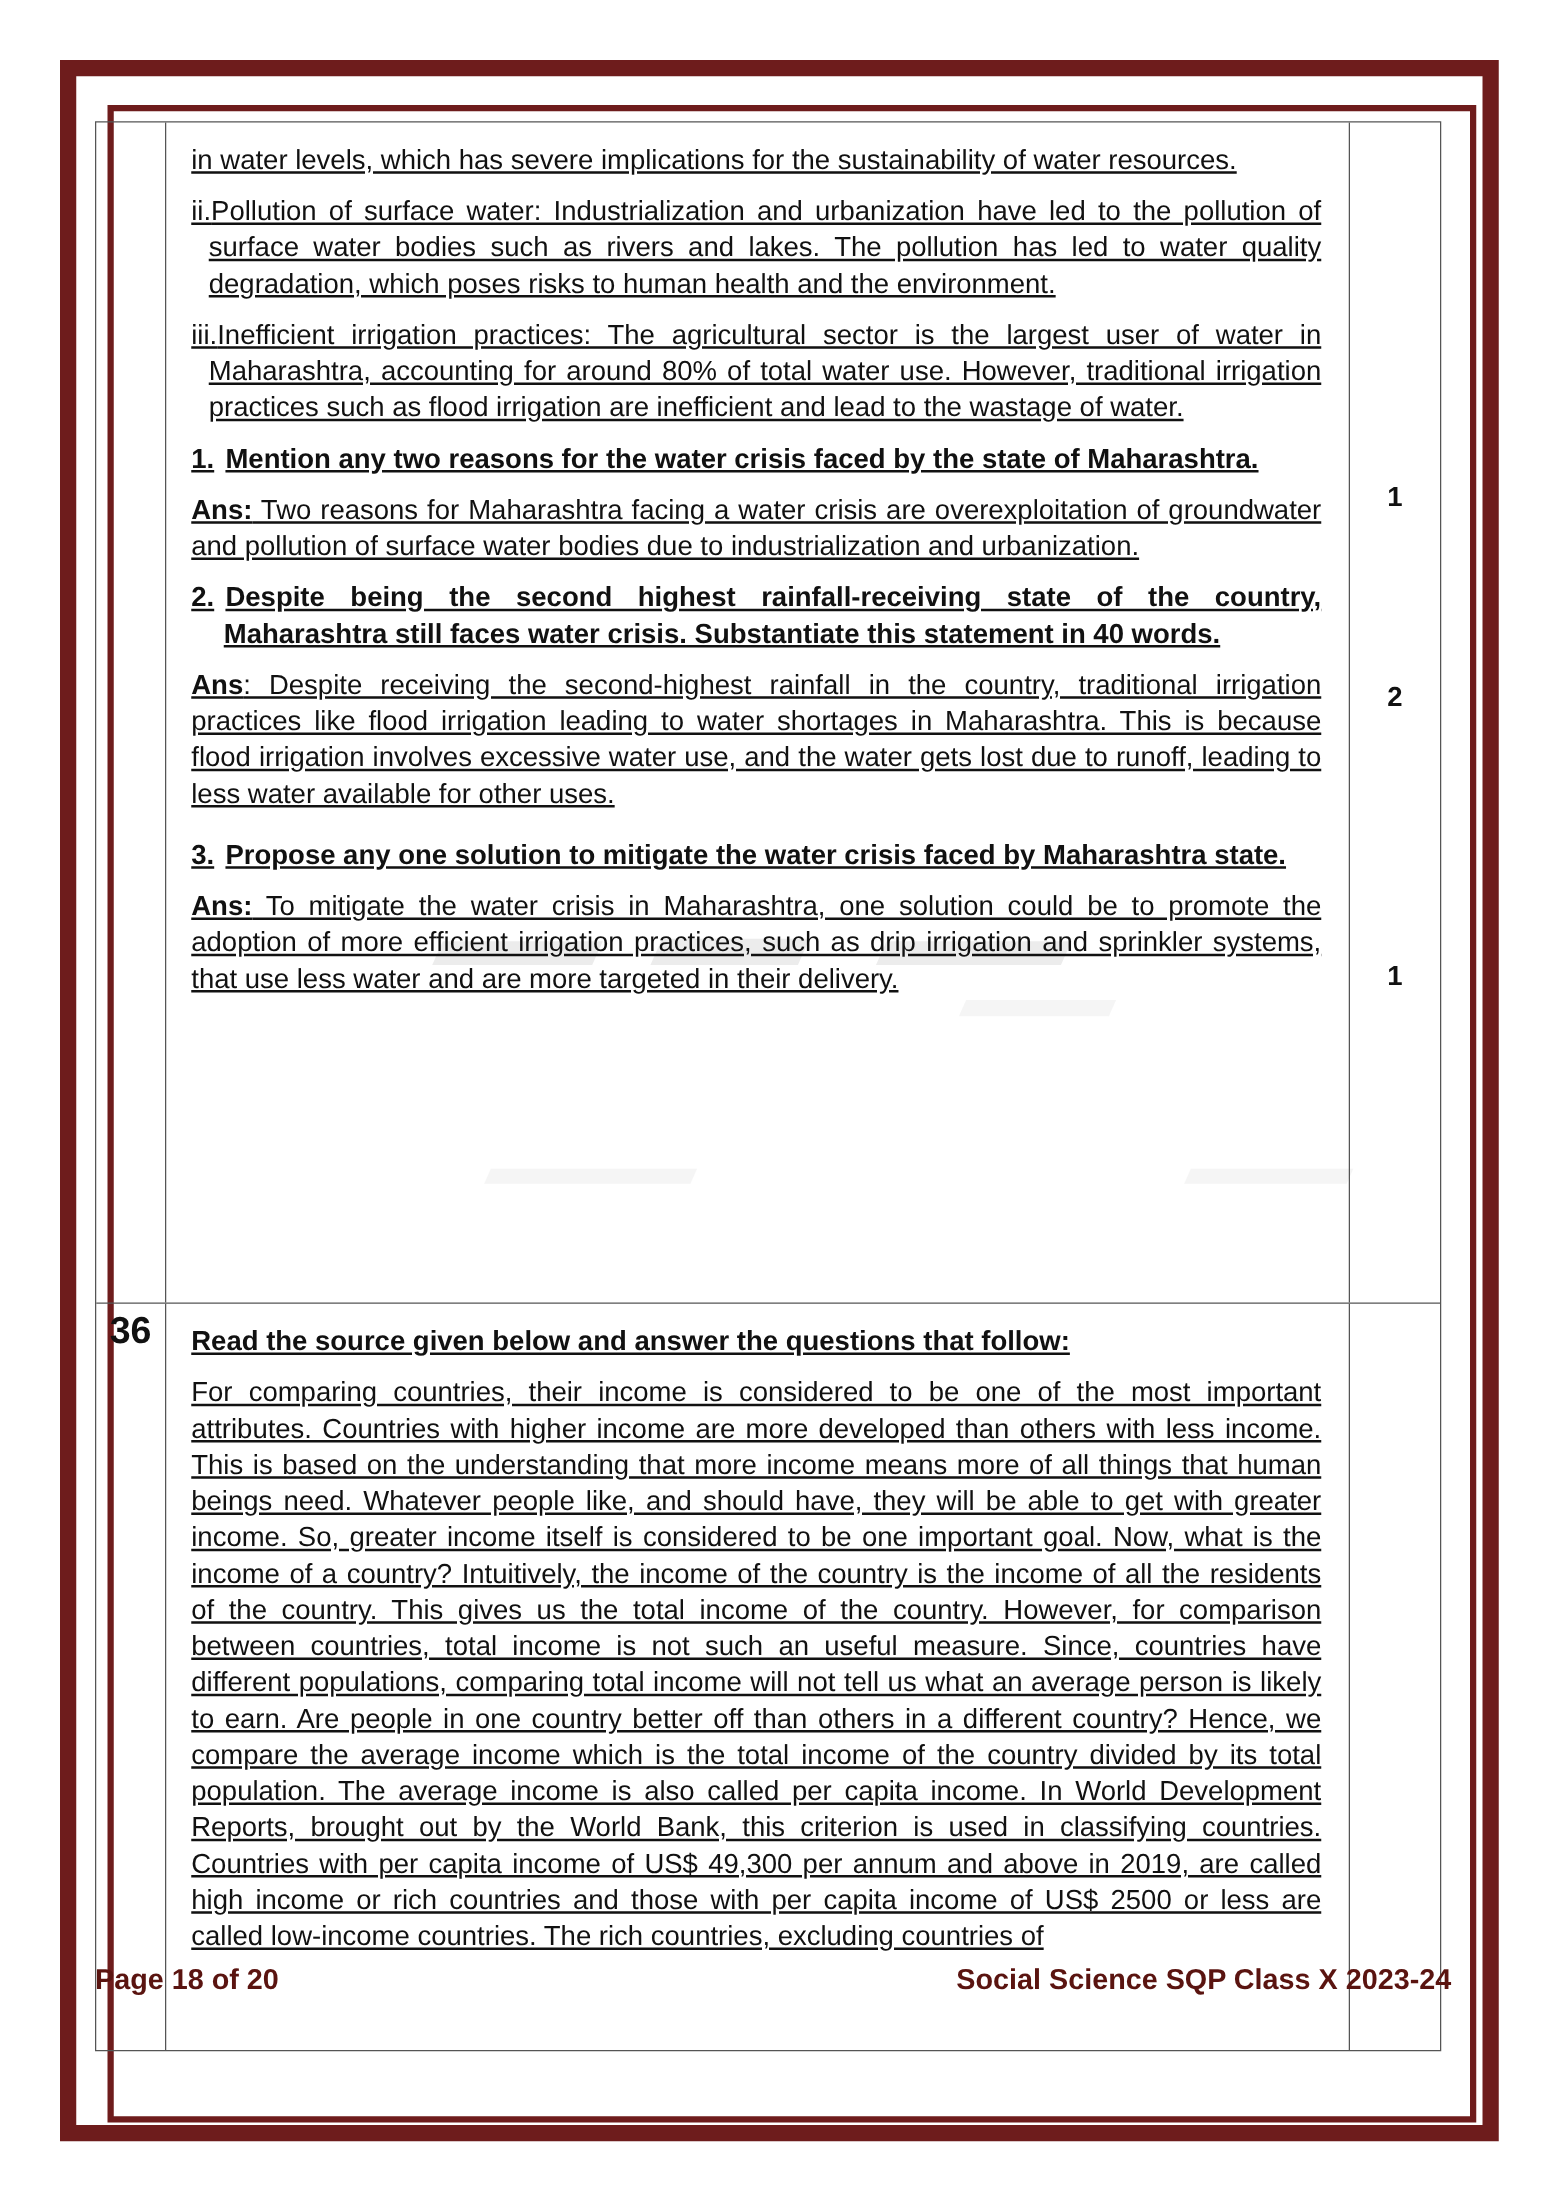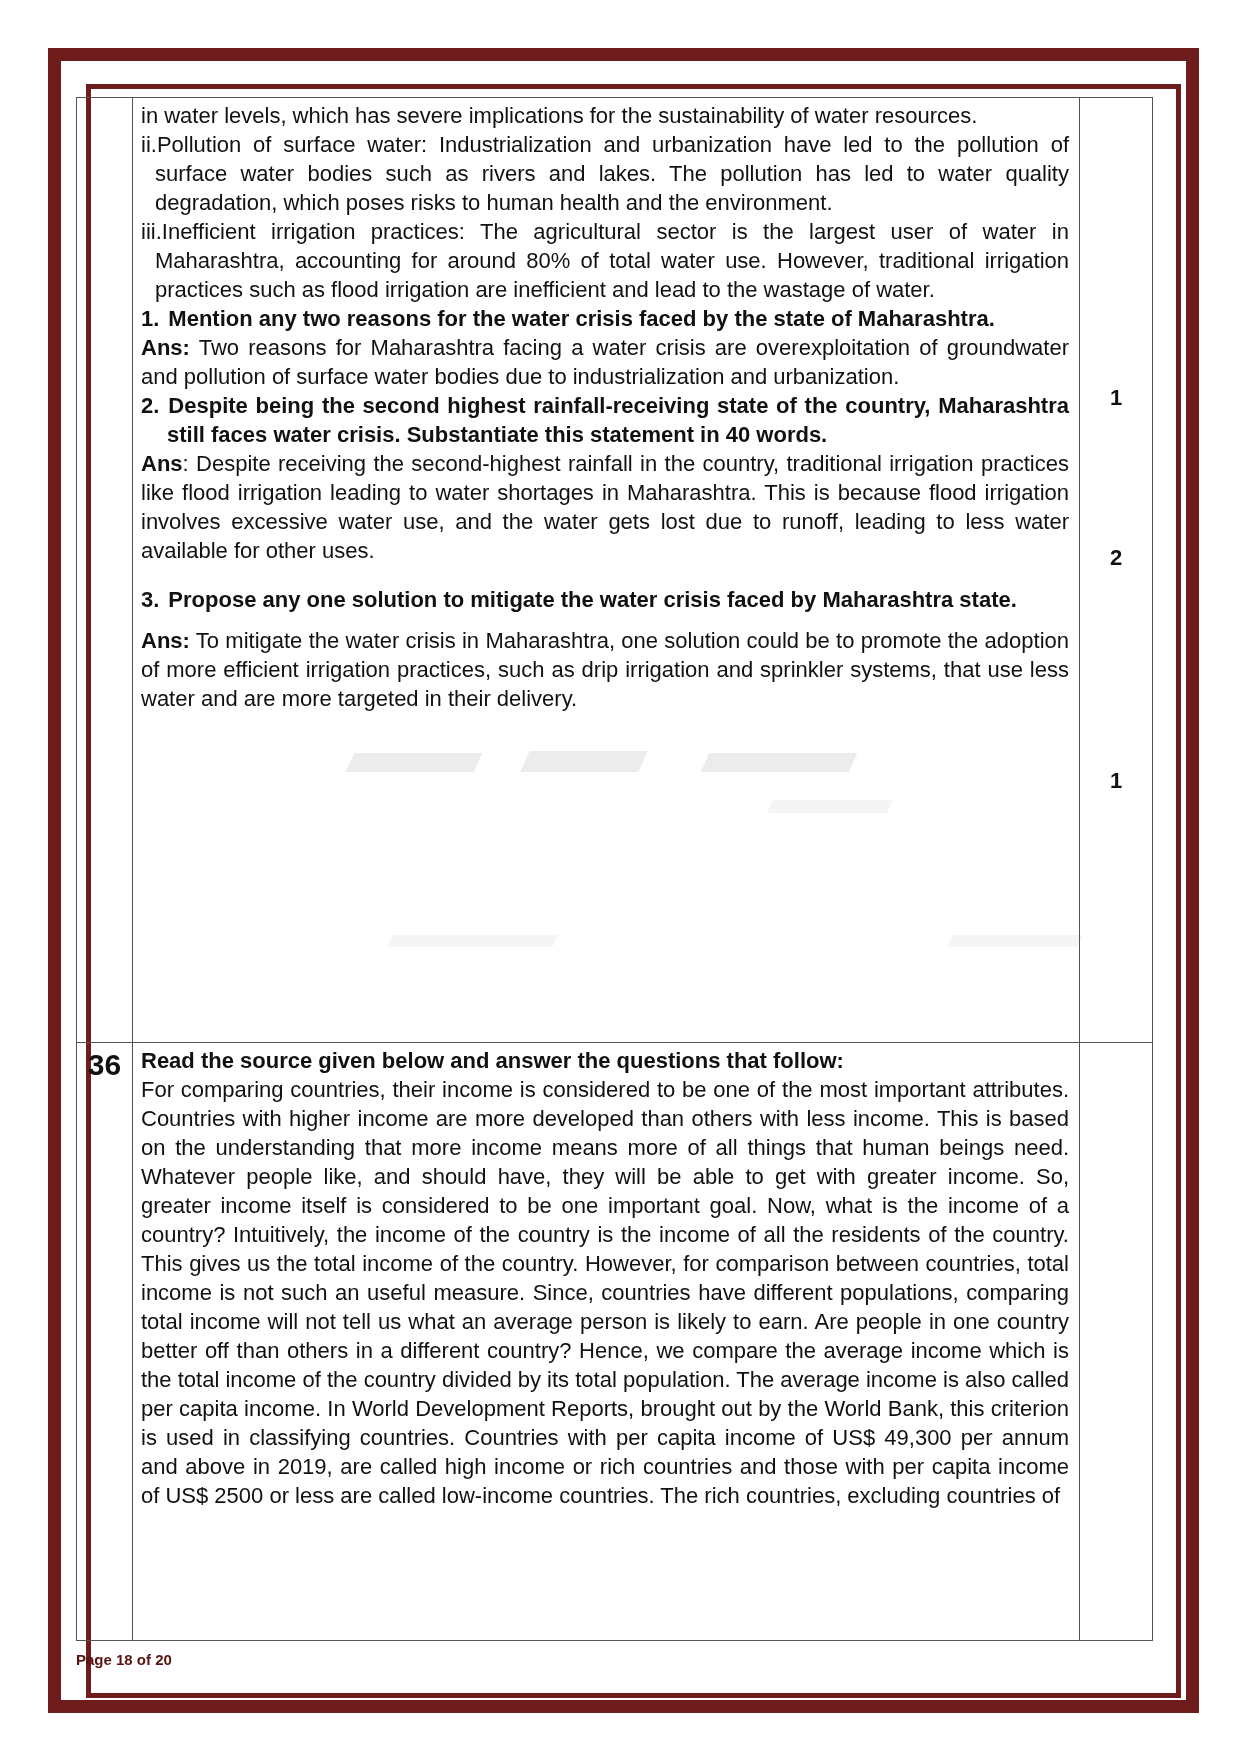--- a/index.html
+++ b/index.html
@@ -20,28 +20,28 @@
   .trow{display:grid;grid-template-columns:56px 1fr 73px;box-sizing:border-box;}
   .trow + .trow{border-top:1.5px solid var(--grid,#555);}
   .trow.r1{height:944px;}
   .trow.r2{flex:1;}
   .cell{box-sizing:border-box;}
   .num{border-right:1.5px solid var(--grid,#555);text-align:center;padding-top:5px;
     font-weight:bold;font-size:30px;}
   .content{padding:3px 10px 0 8px;font-size:22px;line-height:29px;text-align:justify;}
   .marks{border-left:1.5px solid var(--grid,#555);position:relative;}
   .mark{position:absolute;left:0;right:0;text-align:center;font-weight:bold;font-size:22px;line-height:29px;}
-  .blk{margin:0;}
+  .blk{margin:12px;text-decoration:underline;}
   .hang{padding-left:14px;text-indent:-14px;}
   .question{padding-left:26px;text-indent:-26px;font-weight:bold;}
   .question .marker{margin-right:9px;}
   .bold{font-weight:bold;}
   .ansp{font-weight:bold;}
-  .footer{position:absolute;left:76px;right:80px;top:1651px;display:flex;
-    justify-content:space-between;align-items:baseline;font-weight:bold;font-size:15px;
+  .footer{position:absolute;left:76px;right:80px;top:1570px;display:flex;
+    justify-content:space-between;align-items:baseline;font-weight:bold;font-size:23px;
     color:var(--footer,#5a1410);z-index:2;text-align:right;}
 </style>
 </head>
 <body>
 
 <div class="sheet" style="--frame: #6e1c1c; --footer: #5a1410; --grid: #555555; --body: #111111; --wm: #ececec;">
   <div class="frame-outer"></div>
   <div class="frame-inner"></div>
 
   <div class="wm" style="left:350px;top:753px;width:128px;height:19px;"></div>
@@ -76,14 +76,15 @@
         <div class="cell content">
           <div class="blk bold">Read the source given below and answer the questions that follow:</div>
           <div class="blk para">For comparing countries, their income is considered to be one of the most important attributes. Countries with higher income are more developed than others with less income. This is based on the understanding that more income means more of all things that human beings need. Whatever people like, and should have, they will be able to get with greater income. So, greater income itself is considered to be one important goal. Now, what is the income of a country? Intuitively, the income of the country is the income of all the residents of the country. This gives us the total income of the country. However, for comparison between countries, total income is not such an useful measure. Since, countries have different populations, comparing total income will not tell us what an average person is likely to earn. Are people in one country better off than others in a different country? Hence, we compare the average income which is the total income of the country divided by its total population. The average income is also called per capita income. In World Development Reports, brought out by the World Bank, this criterion is used in classifying countries. Countries with per capita income of US$ 49,300 per annum and above in 2019, are called high income or rich countries and those with per capita income of US$ 2500 or less are called low-income countries. The rich countries, excluding countries of</div>
         </div>
         <div class="cell marks"></div>
       </div>
     </div>
 
   <div class="footer">
     <span>Page 18 of 20</span>
+    <span>Social Science SQP Class X 2023-24</span>
   </div>
 </div>
 
 </body></html>

